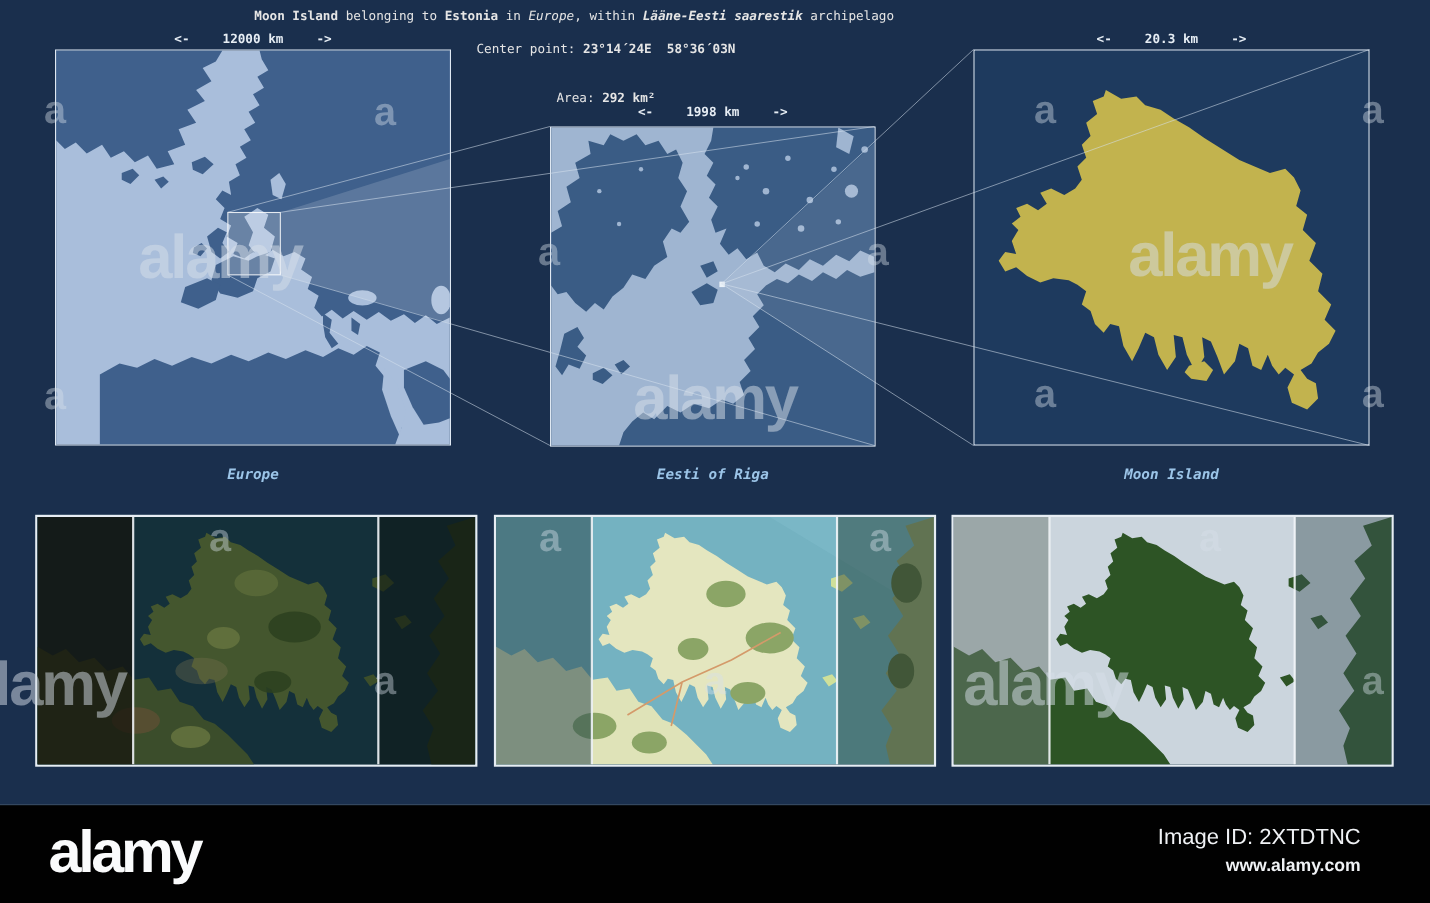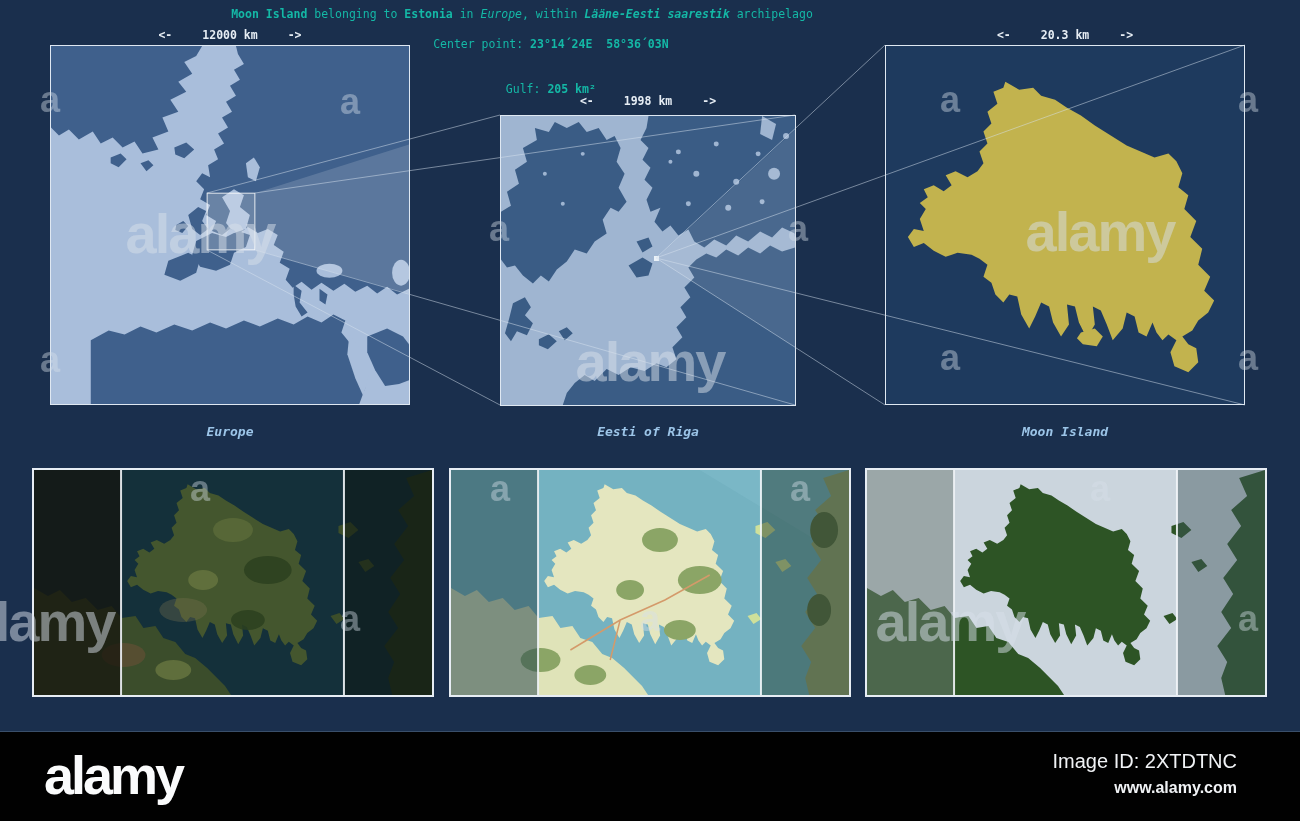--- a/index.html
+++ b/index.html
@@ -1,20 +1,20 @@
 <!DOCTYPE html>
 <html><head>
 <meta charset="utf-8">
 <style>
   html,body{margin:0;padding:0;}
   body{width:1300px;height:821px;position:relative;overflow:hidden;
        background:#1a2f4d;font-family:"DejaVu Sans Mono",monospace;}
   .abs{position:absolute;}
   
-  .header{left:0;top:7px;width:1044px;text-align:center;color:#14b8a6;}
+  .header{left:0;top:7px;width:1044px;text-align:center;color:#e5e5e5;}
   .title-line{font-size:11.5px;line-height:15px;letter-spacing:0;}
   .seg-bold{font-weight:700;}
   .seg-italic{font-style:italic;}
   .seg-bold-italic{font-weight:700;font-style:italic;}
   .coords{white-space:pre;padding-left:30px;}
   .coords b{font-weight:700;}
   
   .map-panel{box-sizing:border-box;border:1.5px solid #dfe8f2;background:#1e3a5e;}
   .map-panel svg{display:block;width:100%;height:100%;}
   .scale-row{display:flex;justify-content:center;gap:30px;color:#e6edf4;
@@ -44,21 +44,21 @@
 <body>
 
 <div class="abs header">
   <div class="title-line">
     <span class="seg-bold">Moon Island</span><span class="seg-regular"> belonging to </span><span class="seg-bold">Estonia</span><span class="seg-regular"> in </span><span class="seg-italic">Europe</span><span class="seg-regular">, within </span><span class="seg-bold-italic">Lääne-Eesti saarestik</span><span class="seg-regular"> archipelago</span>
   </div>
   <div class="title-line coords">
     <span>Center point: </span><b>23°14´24E  58°36´03N</b>
   </div>
   <div class="title-line coords">
-    <span>Gulf: </span><b>205 km²</b>
+    <span>Area: </span><b>292 km²</b>
   </div>
 </div>
 
 <div class="abs scale-row" style="left:50px;top:28px;width:360px;">
   <span>&lt;-</span>
   <span>12000 km</span>
   <span>-&gt;</span>
 </div>
 <div class="abs scale-row" style="left:500px;top:94px;width:296px;">
   <span>&lt;-</span>

